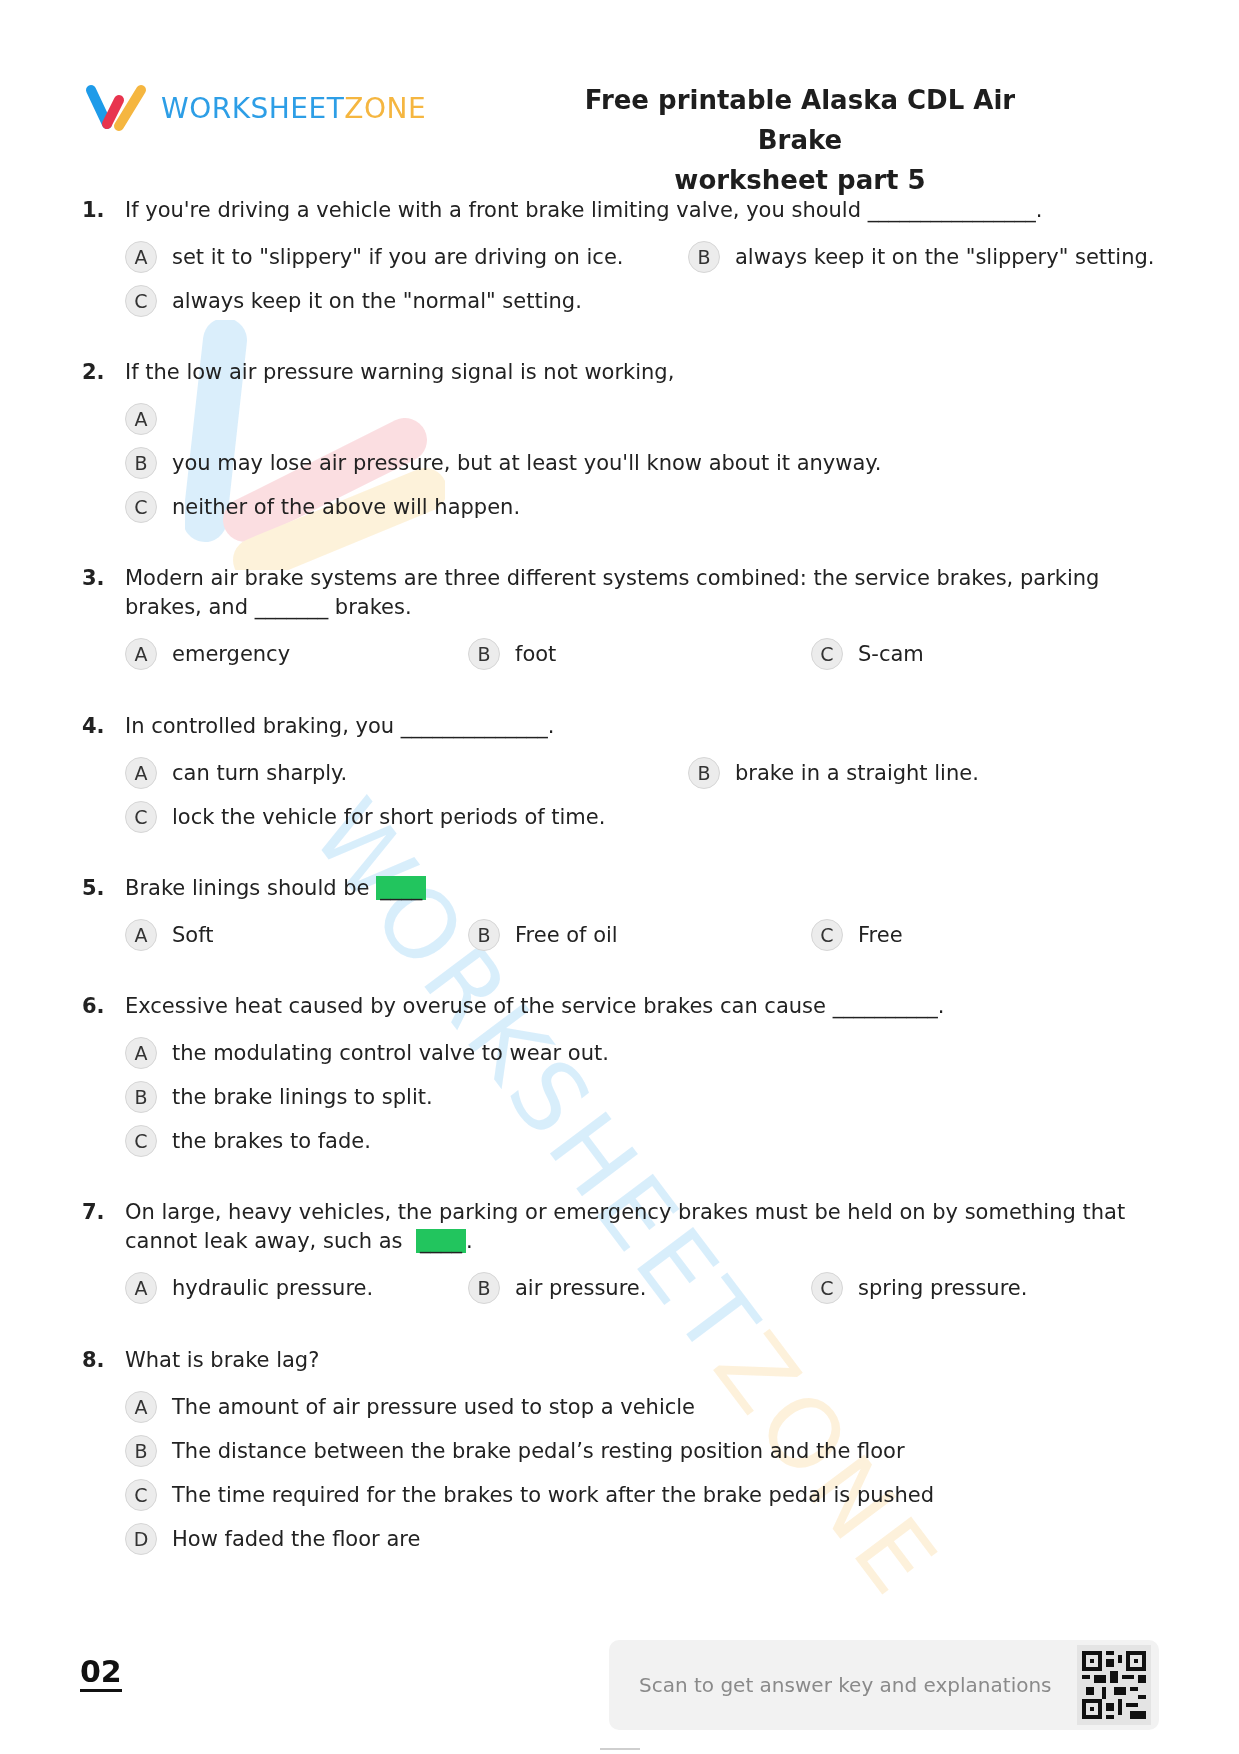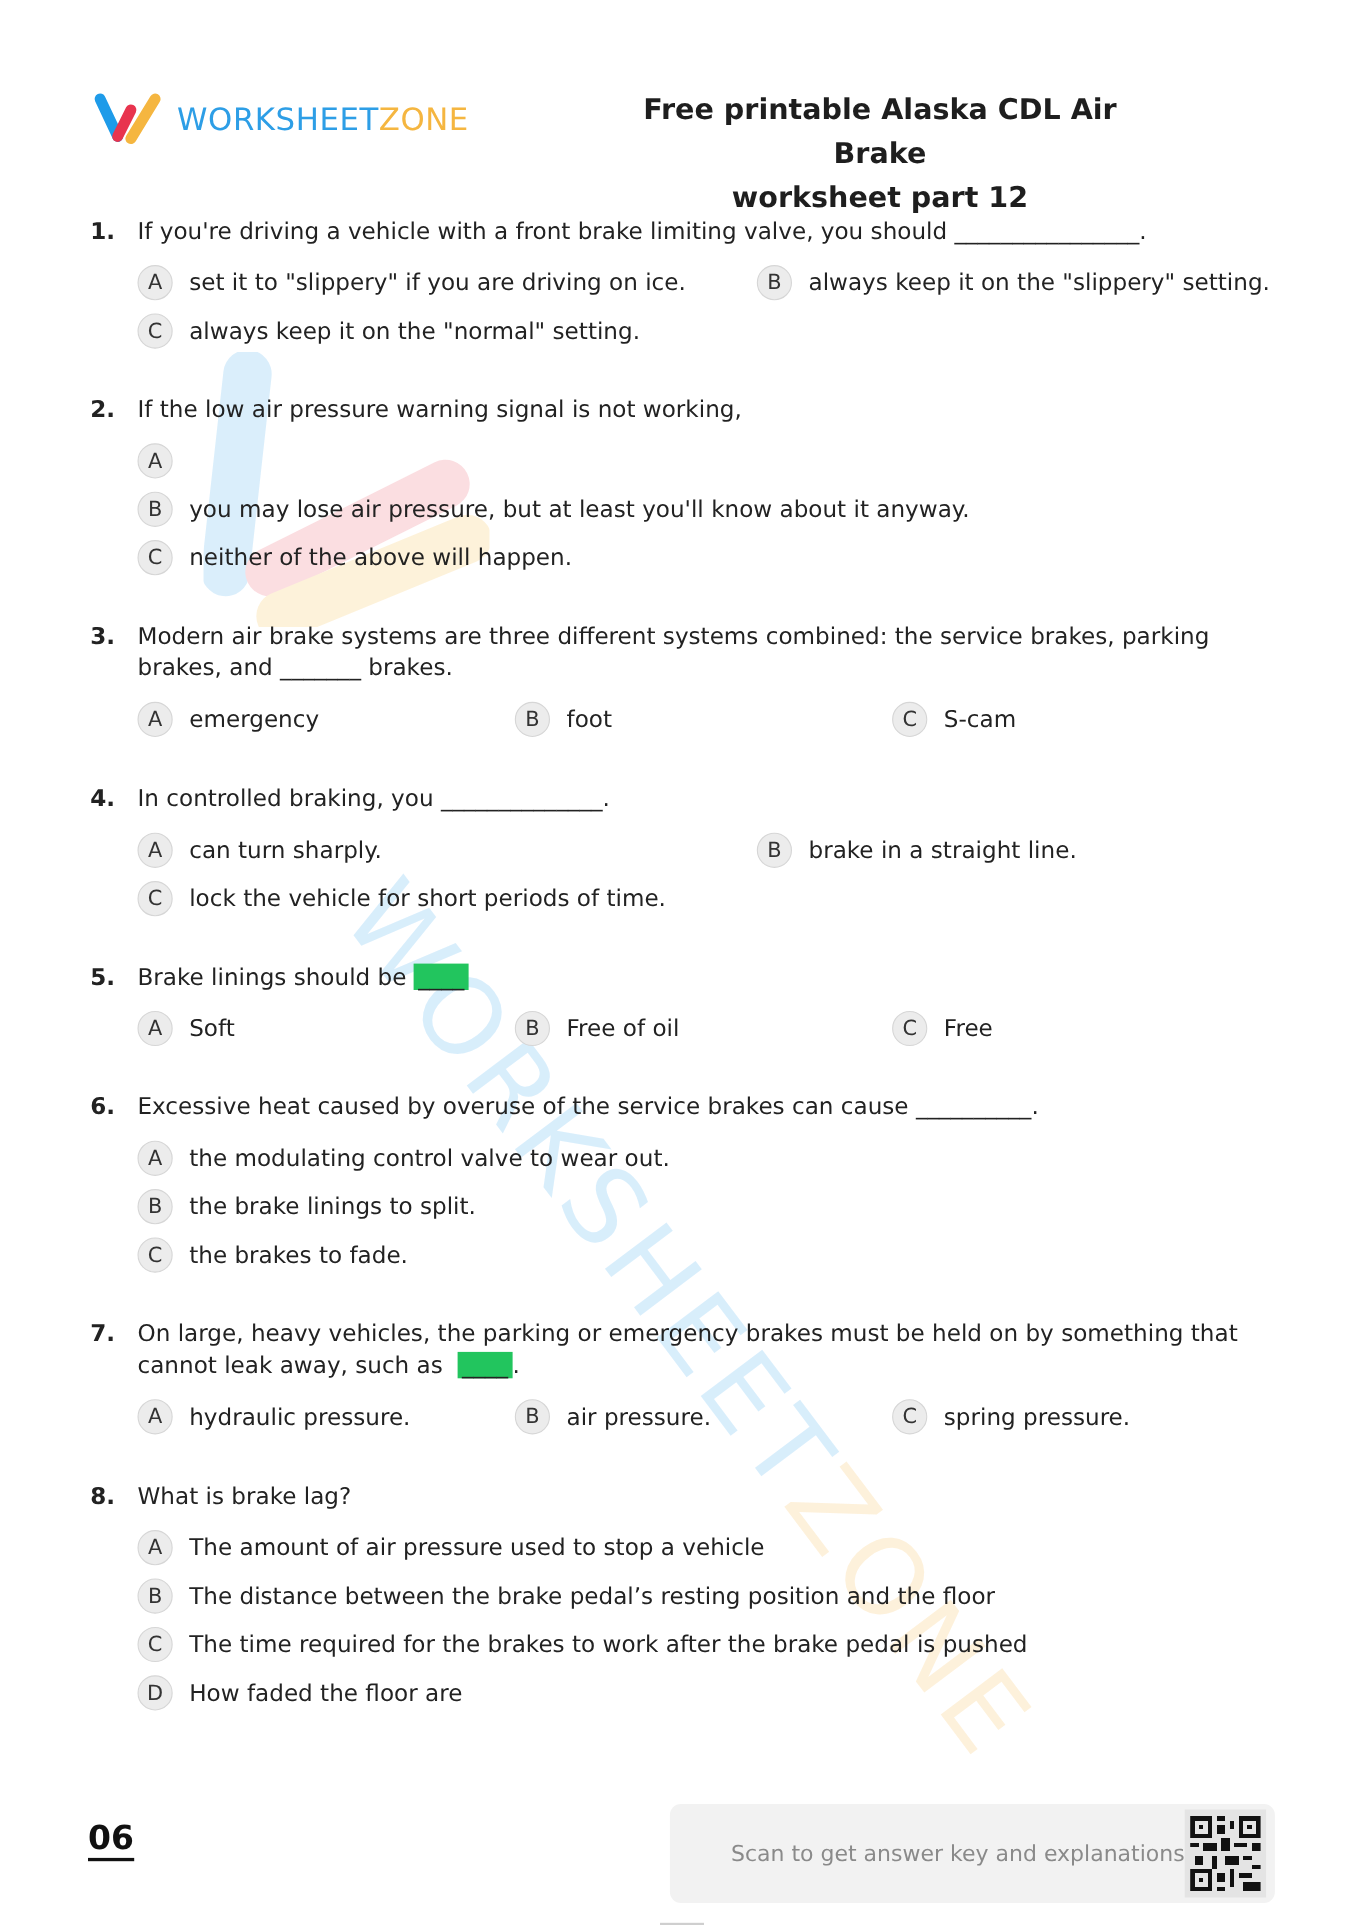--- a/index.html
+++ b/index.html
@@ -45,21 +45,21 @@
   }
   .blank-box { background: #22c55e; padding: 0 4px; }
 
   
   .page-num {
     position: absolute; left: 80px; top: 1655px; font-size: 30px; font-weight: 700; color: #111;
     border-bottom: 3px solid #111; line-height: 34px;
   }
   .scan-box {
     position: absolute; left: 609px; top: 1640px; width: 550px; height: 90px; background: #f2f2f2;
-    border-radius: 10px; display: flex; align-items: center; text-align: right;
+    border-radius: 10px; display: flex; align-items: center;
   }
   .scan-text { margin-left: 30px; font-size: 20px; color: #8a8a8a; flex: 1; }
   .qr { width: 74px; height: 80px; background: #e4e4e4; margin-right: 8px; display: flex; align-items: center; justify-content: center; }
   .bottom-line { position: absolute; left: 600px; top: 1748px; width: 40px; height: 2px; background: #cfcfcf; }
 </style>
 </head>
 <body>
 
 <div class="page">
 
@@ -74,21 +74,21 @@
     <svg viewBox="0 0 68 52">
       <line x1="8" y1="8" x2="24" y2="42" stroke="#1e9be9" stroke-width="10" stroke-linecap="round"></line>
       <line x1="24" y1="42" x2="36" y2="18" stroke="#e8344e" stroke-width="10" stroke-linecap="round"></line>
       <line x1="36" y1="44" x2="58" y2="8" stroke="#f5b640" stroke-width="10" stroke-linecap="round"></line>
     </svg>
     <span class="logo-text"><span class="w">WORKSHEET</span><span class="z">ZONE</span></span>
   </div>
 
   <div class="title">
     <div>Free printable Alaska CDL Air Brake</div>
-    <div>worksheet part 12</div>
+    <div>worksheet part 5</div>
   </div>
 
   <div class="q" style="top:196px;">
     <div class="q-head">
       <span class="q-num">1.</span>
       <span class="q-text">If you're driving a vehicle with a front brake limiting valve, you should ________________.</span>
     </div>
     <div class="opts" style="height:90px;">
       <div class="opt" style="left:0;top:15px;">
           <span class="badge">A</span>
@@ -248,21 +248,21 @@
           <span class="badge">C</span>
           <span>The time required for the brakes to work after the brake pedal is pushed</span>
         </div>
       <div class="opt" style="left:0;top:147px;">
           <span class="badge">D</span>
           <span>How faded the floor are</span>
         </div>
     </div>
   </div>
 
-  <div class="page-num">06</div>
+  <div class="page-num">02</div>
 
   <div class="scan-box">
     <span class="scan-text">Scan to get answer key and explanations</span>
     <div class="qr">
       <svg width="64" height="68" viewBox="0 0 16 17" shape-rendering="crispEdges">
         <rect x="0" y="0" width="5" height="5" fill="#111"></rect>
           <rect x="1" y="1" width="3" height="3" fill="#e4e4e4"></rect>
           <rect x="2" y="2" width="1" height="1" fill="#111"></rect>
         <rect x="11" y="0" width="5" height="5" fill="#111"></rect>
           <rect x="12" y="1" width="3" height="3" fill="#e4e4e4"></rect>

